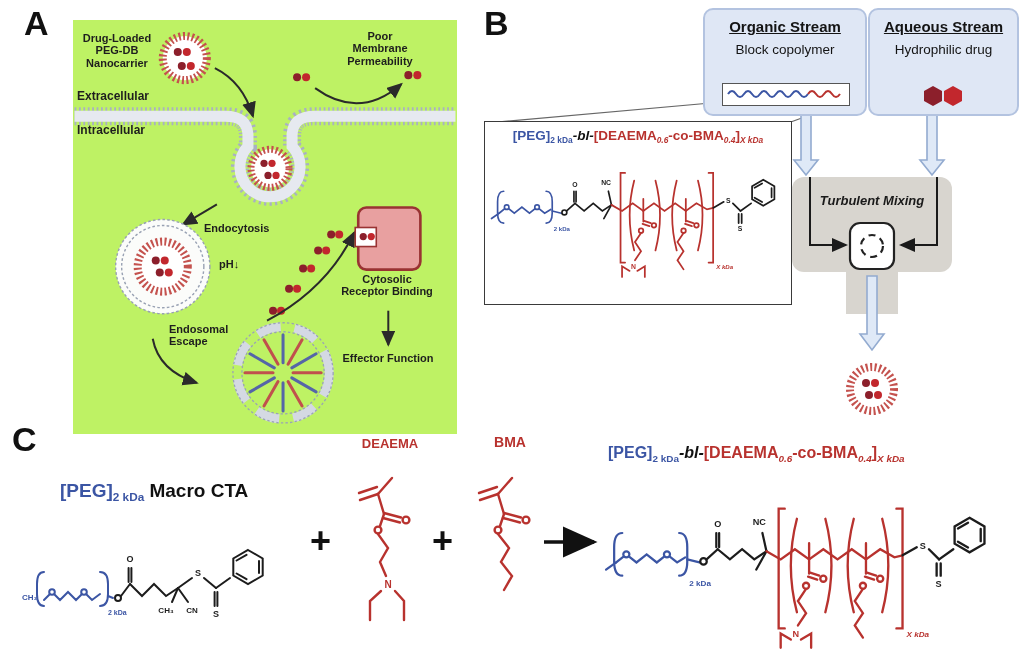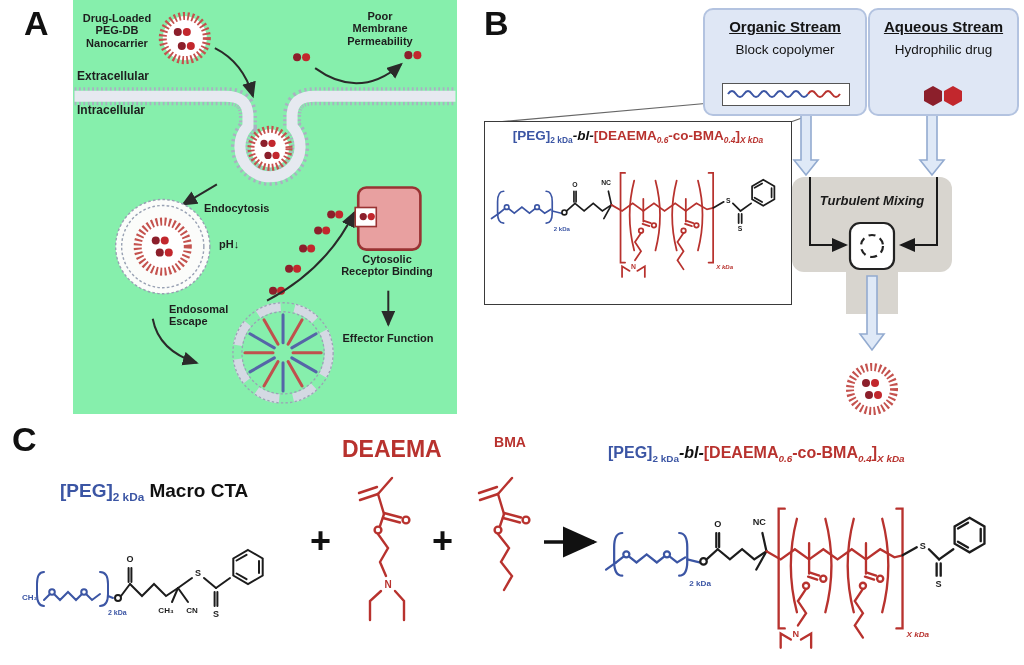--- a/index.html
+++ b/index.html
@@ -3,21 +3,21 @@
 <meta charset="utf-8">
 <style>
   html,body{margin:0;padding:0;background:#fff;}
   body{width:1024px;height:665px;position:relative;overflow:hidden;
        font-family:"Liberation Sans",sans-serif;}
   .abs{position:absolute;}
   .lbl{font-weight:bold;color:#1e1e1e;white-space:pre-line;line-height:1.12;font-size:11px;}
   .ctr{text-align:center;}
   .panel-letter{font-weight:bold;font-size:34px;color:#111;}
   svg text{font-family:"Liberation Sans",sans-serif;font-weight:bold;}
-  .panelA{left:73px;top:0;width:384px;height:414px;background:#86efac;z-index:1;}
+  .panelA{left:73px;top:20px;width:384px;height:414px;background:#bef264;z-index:1;}
   #overlay{left:0;top:0;z-index:2;pointer-events:none;}
   .streambox{background:#dfe7f5;border:2px solid #b3c3e0;border-radius:10px;z-index:3;
              text-align:center;color:#141414;}
   .streambox .t{font-weight:bold;font-size:15px;text-decoration:underline;margin-top:8px;}
   .streambox .s{font-weight:normal;font-size:13.5px;margin-top:7px;}
   .structbox{background:#fff;border:1.5px solid #3a3a3a;z-index:3;text-align:center;}
   .formula{font-weight:bold;white-space:nowrap;}
   .fb{color:#3b55a4;} .fr{color:#b8322e;} .fk{color:#111;}
   .fi{color:#111;font-style:italic;margin-top:44px;}
   .fri{color:#b8322e;font-style:italic;}
@@ -319,21 +319,21 @@
     <text x="110" y="52" font-size="9" fill="#1c1c1c" text-anchor="middle">O</text>
     <text x="146" y="103" font-size="8" fill="#1c1c1c" text-anchor="middle">CH₃</text>
     <text x="172" y="103" font-size="8" fill="#1c1c1c" text-anchor="middle">CN</text>
     <text x="178" y="66" font-size="9" fill="#1c1c1c" text-anchor="middle">S</text>
     <text x="196" y="107" font-size="9" fill="#1c1c1c" text-anchor="middle">S</text>
   </g>
 </svg>
 
 <div class="abs fk" style="left:310px;top:520px;font-size:36px;font-weight:bold;">+</div>
 
-<div class="abs fr ctr" style="left:342px;top:436px;width:96px;font-size:23px;font-weight:bold;">DEAEMA</div>
+<div class="abs fr ctr" style="left:342px;top:436px;width:96px;font-size:13px;font-weight:bold;">DEAEMA</div>
 
 <svg class="abs" style="left:348px;top:460px;" width="88" height="190" viewBox="0 0 88 190">
   <g stroke="#b8322e" stroke-width="2.4" fill="none" stroke-linecap="round">
     <path d="M30,34 L44,18"></path>
     <path d="M30,34 L12,40 M29,27 L11,33"></path>
     <path d="M30,34 L36,54"></path>
     <path d="M36,53 L53,57.5 M35,58 L52,62.5"></path>
     <circle cx="58" cy="60" r="3.4" fill="#fff"></circle>
     <path d="M36,54 L32,66"></path>
     <circle cx="30" cy="70" r="3.4" fill="#fff"></circle>

